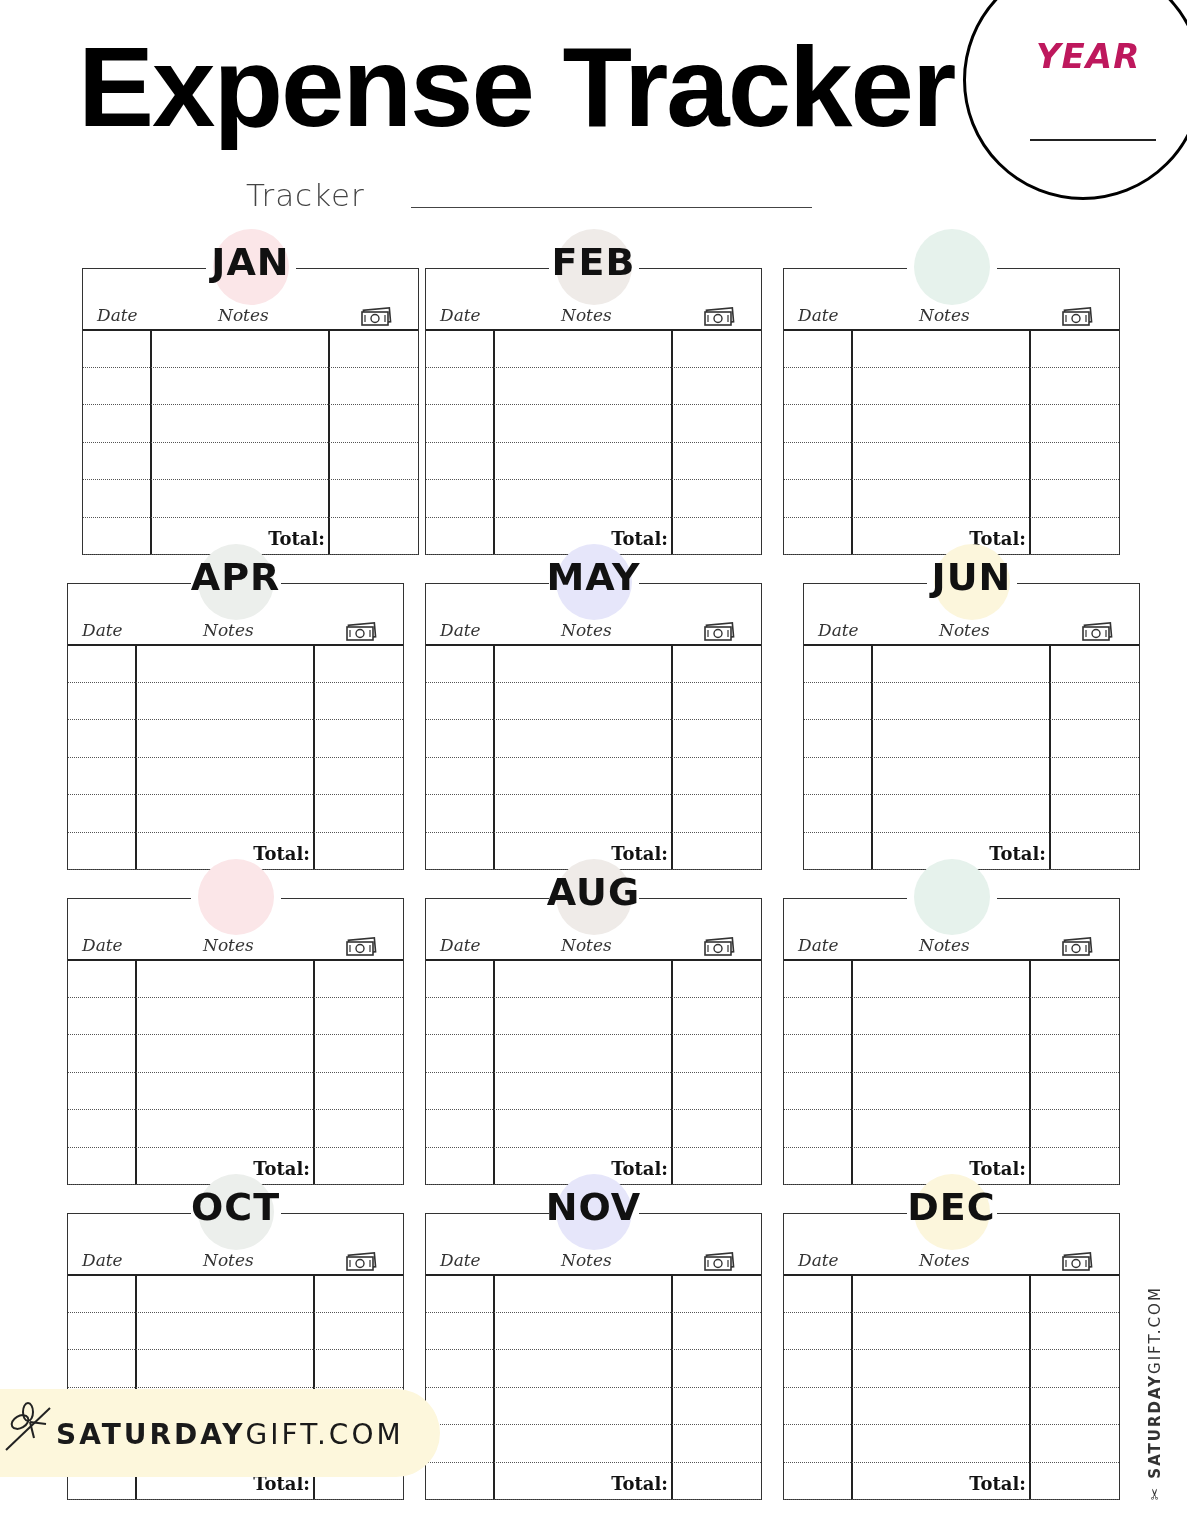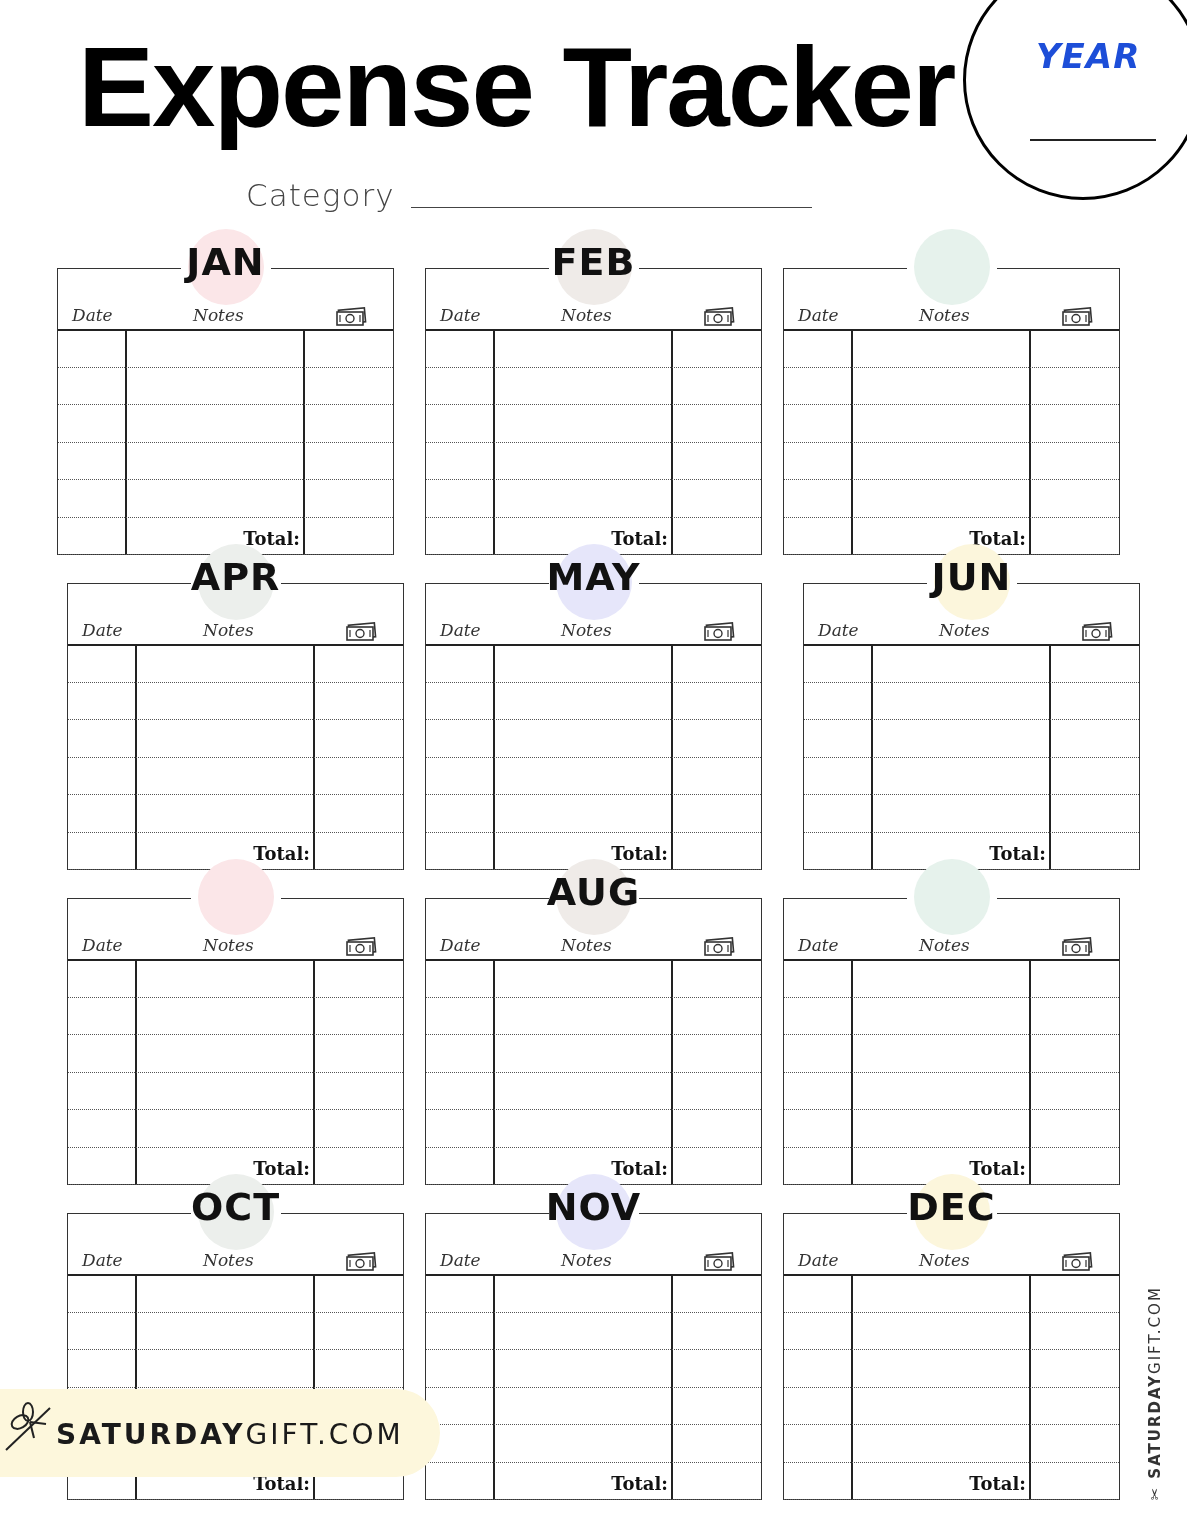--- a/index.html
+++ b/index.html
@@ -21,21 +21,21 @@
     position: absolute; left: 411px; top: 207px; width: 401px; height: 0;
     border-top: 1.5px solid #444;
   }
   .year-circle {
     position: absolute; left: 963px; top: -40px; width: 240px; height: 240px;
     border: 3px solid #000; border-radius: 50%; background: transparent;
   }
   .year-label {
     position: absolute; left: 1036px; top: 36px;
     font-family: "DejaVu Sans", sans-serif; font-weight: bold; font-style: italic;
-    font-size: 34px; letter-spacing: 1px; color: #1d4ed8; text-align: right;
+    font-size: 34px; letter-spacing: 1px; color: #be185d; text-align: right;
   }
   .year-line {
     position: absolute; left: 1030px; top: 139px; width: 126px; border-top: 2px solid #222;
   }
 
   .card {
     position: absolute; width: 337px; height: 287px;
     border: 1.5px solid #333; background: transparent;
   }
   .month-circle {
@@ -89,29 +89,29 @@
     position: absolute; left: 1146px; top: 1500px; transform-origin: 0 0;
     transform: rotate(-90deg); white-space: nowrap;
     font-family: "DejaVu Sans", sans-serif; font-size: 15px; letter-spacing: 2px; color: #333;
   }
   .side-brand b { font-weight: bold; }
 </style>
 </head>
 <body>
 
 <div class="title">Expense Tracker</div>
-<div class="category">Category</div>
+<div class="category">Tracker</div>
 <div class="category-line"></div>
 
 <div class="year-circle"></div>
 <div class="year-label">YEAR</div>
 <div class="year-line"></div>
 
 <div id="cards">
-    <div class="card" style="left: 57px; top: 268px; text-decoration: underline;">
+    <div class="card" style="left: 82px; top: 268px; text-decoration: underline;">
       <div class="top-mask"></div>
       <div class="month-circle" style="background:#fbe6e8"></div>
       <div class="month-label"><span>JAN</span></div>
       <div class="hdr hdr-date">Date</div>
       <div class="hdr hdr-notes">Notes</div>
       <svg class="money-icon" viewBox="0 0 32 20">
         <rect x="3" y="2" width="26" height="14" fill="none" stroke="#333" stroke-width="1.6" transform="rotate(-5 16 9)"></rect>
         <rect x="1" y="5" width="26" height="13" fill="#fff" stroke="#333" stroke-width="1.6"></rect>
         <circle cx="14" cy="11.5" r="4" fill="none" stroke="#333" stroke-width="1.4"></circle>
         <line x1="4" y1="8" x2="4" y2="15" stroke="#333" stroke-width="1.2"></line>

